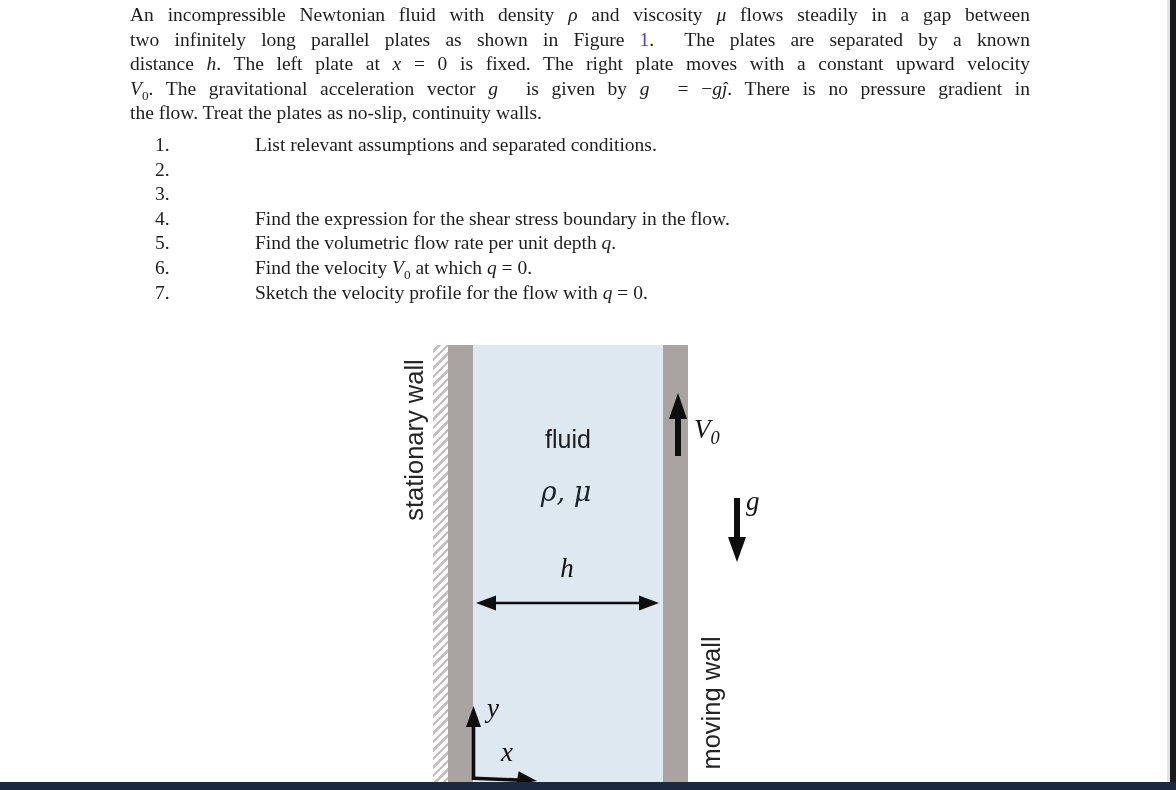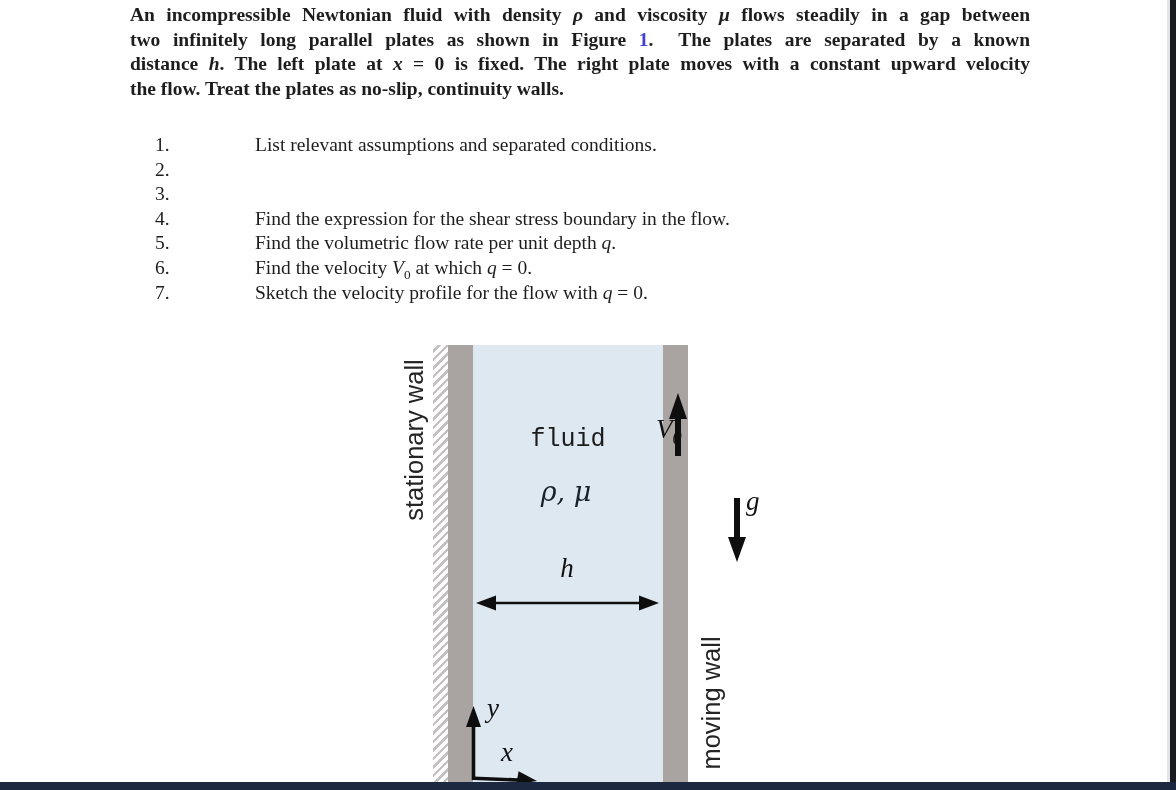--- a/index.html
+++ b/index.html
@@ -1,21 +1,21 @@
 <!DOCTYPE html>
 <html style="--background: #ffffff; --text: #1d1d1d; --link: #4040d4; --bottom_bar: #1b2840; --right_bar: #1a1b1e; --right_bar_edge: #e4e4e4; --plate: #a9a4a2; --fluid: #dde8f1; --hatch: #c3c1c1; --arrow: #0e0e0e;"><head>
 <meta charset="utf-8">
 <style>
   html,body{margin:0;padding:0;background:#fff;}
   .page{position:relative;width:1176px;height:790px;background:var(--background,#fff);
         overflow:hidden;font-family:"Liberation Serif",serif;color:var(--text,#1d1d1d);}
 
   
   .para{position:absolute;left:130px;top:3px;width:900px;font-size:19.5px;}
-  .pline{line-height:24.55px;height:24.55px;text-align:justify;text-align-last:justify;font-weight:bold;}
+  .pline{line-height:24.55px;height:24.55px;text-align:justify;text-align-last:justify;}
   .pline.last{text-align:left;text-align-last:left;}
   .link{color:var(--link,#3f3fd4);}
 
   
   .tasks{position:absolute;left:130px;top:133px;width:930px;font-size:19.5px;}
   .task{display:flex;line-height:24.6px;height:24.6px;}
   .tnum{width:125px;padding-left:25px;box-sizing:border-box;flex:none;}
   .task:nth-child(3) .ttext{padding-left:11px;}
   sub{font-size:68%;line-height:0;}
 
@@ -28,24 +28,24 @@
   .fluid-region{position:absolute;left:473px;top:345px;width:190px;height:437px;background:var(--fluid,#dde8f1);}
 
   .fig-svg{position:absolute;left:390px;top:340px;width:410px;height:450px;pointer-events:none;}
   .arrow-shaft{stroke:var(--arrow,#0e0e0e);fill:none;}
   .arrow-head{fill:var(--arrow,#0e0e0e);stroke:none;}
 
   
   .fig-label{position:absolute;}
   .sans{font-family:"Liberation Sans",sans-serif;color:#1b1b1b;}
   .mlabel{font-family:"Liberation Serif",serif;font-style:italic;font-size:27px;color:#111;}
-  #lbl-fluid{left:568px;top:425px;transform:translateX(-50%);font-size:25px;font-family:Liberation Mono, monospace;}
+  #lbl-fluid{left:568px;top:425px;transform:translateX(-50%);font-size:25px;}
   #lbl-props{left:566px;top:476px;transform:translateX(-50%);font-style:italic;font-size:27px;
              font-family:"DejaVu Serif",serif;color:#16222c;}
-  #lbl-v0{left:656px;top:414px;font-style:italic;}
+  #lbl-v0{left:694px;top:414px;font-style:italic;}
   #lbl-g{left:746px;top:486px;}
   #lbl-h{left:567px;top:553px;transform:translateX(-50%);}
   #lbl-y{left:487px;top:693px;}
   #lbl-x{left:501px;top:737px;}
   .vwall{position:absolute;white-space:nowrap;font-family:"Liberation Sans",sans-serif;
          font-size:25.5px;color:#242424;transform:translate(-50%,-50%) rotate(-90deg);}
   #lbl-stationary{left:414px;top:440px;}
   #lbl-moving{left:711px;top:703px;}
 
   
@@ -55,20 +55,21 @@
 </style>
 </head>
 <body>
 
 <div class="page">
 
   <div class="para">
     <div class="pline">An incompressible Newtonian fluid with density <i>ρ</i> and viscosity <i>μ</i> flows steadily in a gap between</div>
     <div class="pline">two infinitely long parallel plates as shown in Figure <span class="link">1</span>.&nbsp; The plates are separated by a known</div>
     <div class="pline">distance <i>h</i>. The left plate at <i>x</i> = 0 is fixed. The right plate moves with a constant upward velocity</div>
+    <div class="pline"><i>V</i><sub>0</sub>. The gravitational acceleration vector <i>g⃗</i> is given by <i>g⃗</i> = −<i>g</i><i>ĵ</i>. There is no pressure gradient in</div>
     <div class="pline last">the flow. Treat the plates as no-slip, continuity walls.</div>
   </div>
 
   <div class="tasks">
     <div class="task">
       <span class="tnum">1.</span>
       <span class="ttext">List relevant assumptions and separated conditions.</span>
     </div>
     <div class="task">
       <span class="tnum">2.</span>

